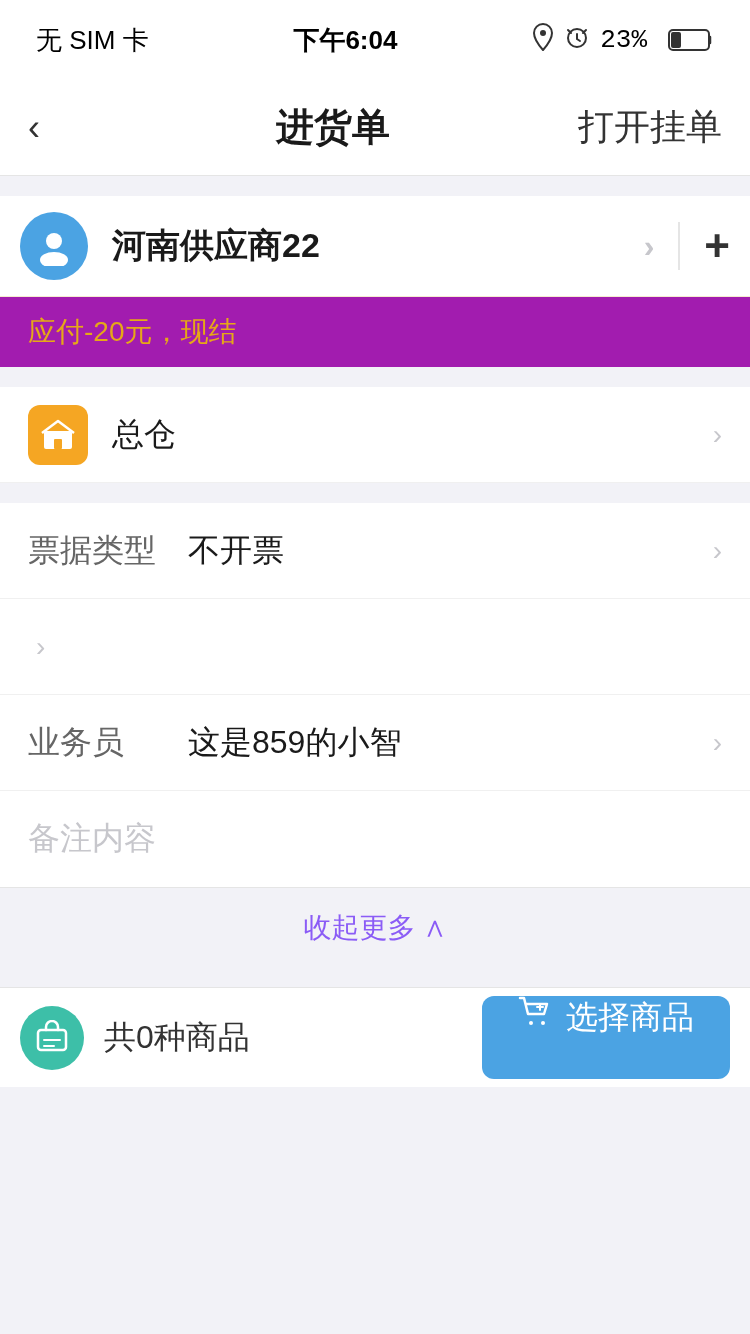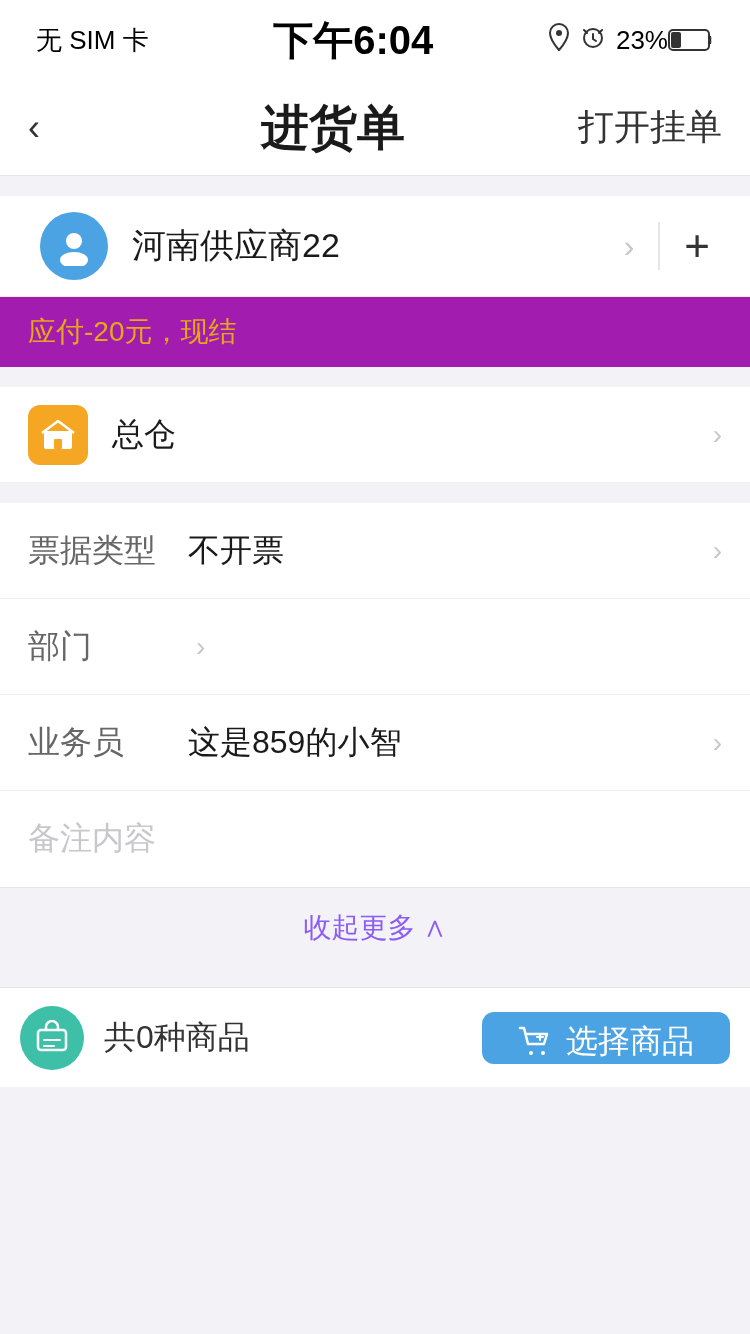--- a/index.html
+++ b/index.html
@@ -23,55 +23,56 @@
       padding: 0 36px;
     }
     .status-left {
       display: flex;
       align-items: center;
       gap: 10px;
       font-size: 26px;
       font-weight: 500;
     }
     .status-center {
-      font-size: 40px;
+      font-size: 26px;
       font-weight: 600;
     }
     .status-right {
       display: flex;
       align-items: center;
       gap: 10px;
       font-size: 26px;
     }
     .battery-box {
       display: flex;
       align-items: center;
-      gap: 0;
+      gap: 21px;
       font-size: 26px;
+      font-family: Liberation Mono, monospace;
     }
 
     
     .nav-bar {
       width: 750px;
       height: 96px;
       background: #fff;
       display: flex;
       align-items: center;
       justify-content: space-between;
       padding: 0 28px;
       border-bottom: 1px solid #e5e5e5;
     }
     .nav-back {
       font-size: 36px;
       color: #333;
       width: 60px;
       cursor: pointer;
     }
     .nav-title {
-      font-size: 48px;
+      font-size: 38px;
       font-weight: 600;
       color: #1a1a1a;
     }
     .nav-action {
       font-size: 36px;
       color: #333;
       cursor: pointer;
     }
 
     
@@ -82,23 +83,24 @@
 
     
     .card {
       background: #fff;
     }
 
     
     .supplier-row {
       display: flex;
       align-items: center;
-      padding: 0 40px;
+      padding: 0 20px;
       height: 100px;
       background: #fff;
+      font-weight: bold;
     }
     .supplier-avatar {
       width: 68px;
       height: 68px;
       border-radius: 50%;
       background: #4ba3e3;
       display: flex;
       align-items: center;
       justify-content: center;
       margin-right: 24px;
@@ -233,24 +235,24 @@
       flex: 1;
       font-size: 32px;
       color: #333;
     }
     .select-btn {
       background: #4ba3e3;
       color: #fff;
       border: none;
       border-radius: 12px;
       padding: 0 36px;
-      height: 52px;
-      font-size: 32px;
-      display: flex;
-      align-items: flex-end;
+      height: 83px;
+      font-size: 32px;
+      display: flex;
+      align-items: flex-start;
       gap: 14px;
       cursor: pointer;
     }
     .select-btn-icon {
       font-size: 32px;
     }
 
     .page-bg {
       background: #f2f2f7;
       min-height: 1334px;
@@ -341,21 +343,20 @@
 
   <div class="section-gap"></div>
 
   <div class="card">
     <div class="row-item">
       <span class="row-label">票据类型</span>
       <span class="row-value">不开票</span>
       <span class="row-arrow">›</span>
     </div>
     <div class="row-item">
-      <span class="row-label">部门</span>
       <span class="row-arrow">›</span>
     </div>
     <div class="row-item">
       <span class="row-label">业务员</span>
       <span class="row-value">这是859的小智</span>
       <span class="row-arrow">›</span>
     </div>
     <div class="row-item">
       <span class="row-value placeholder">备注内容</span>
     </div>

